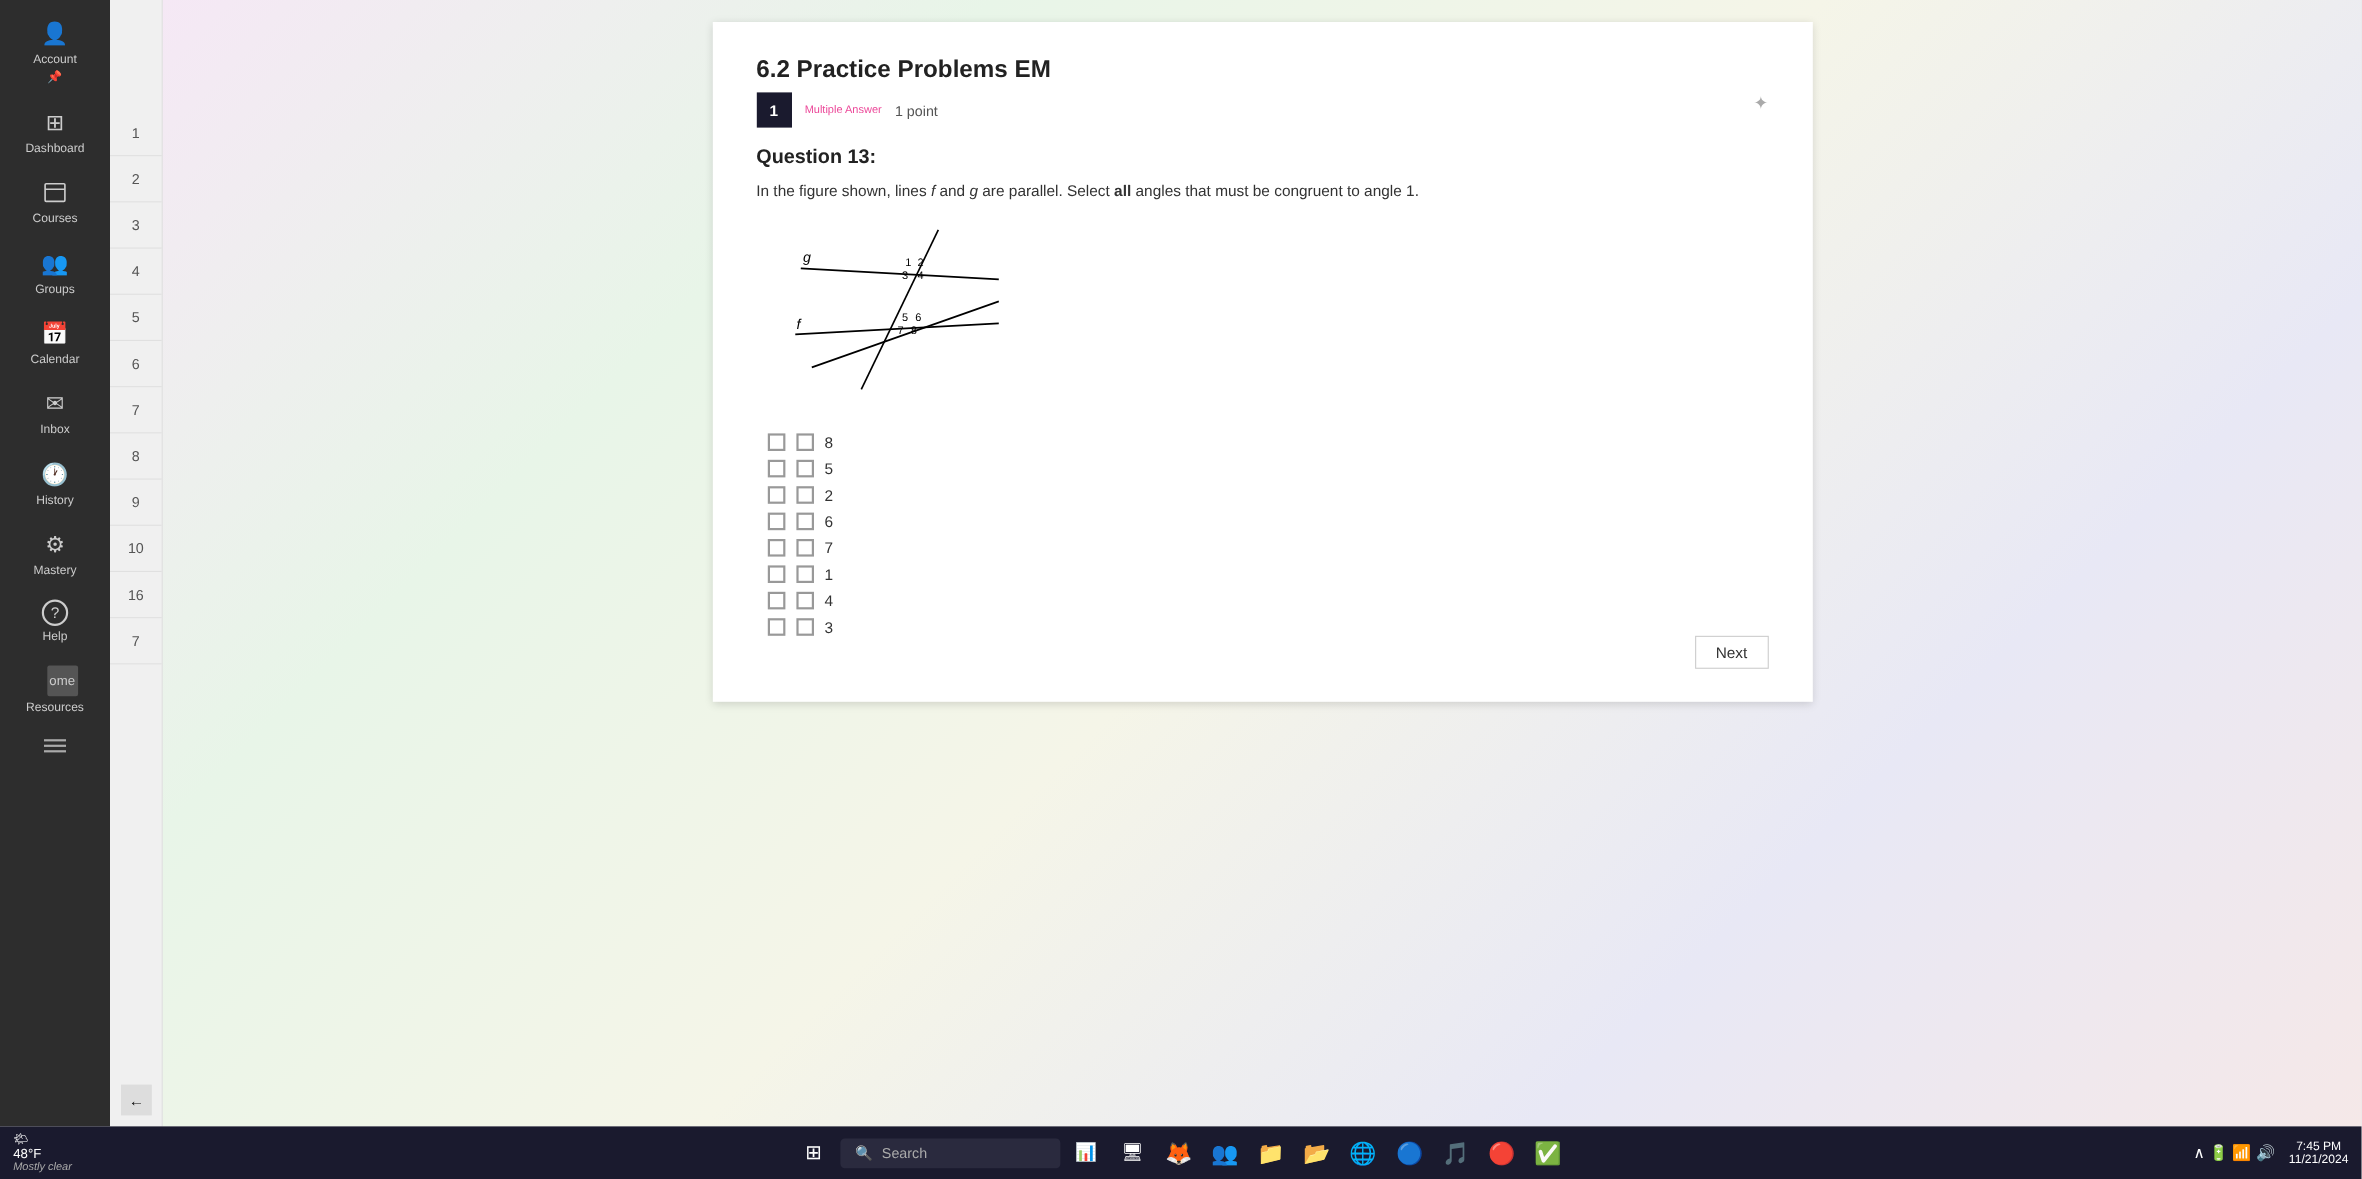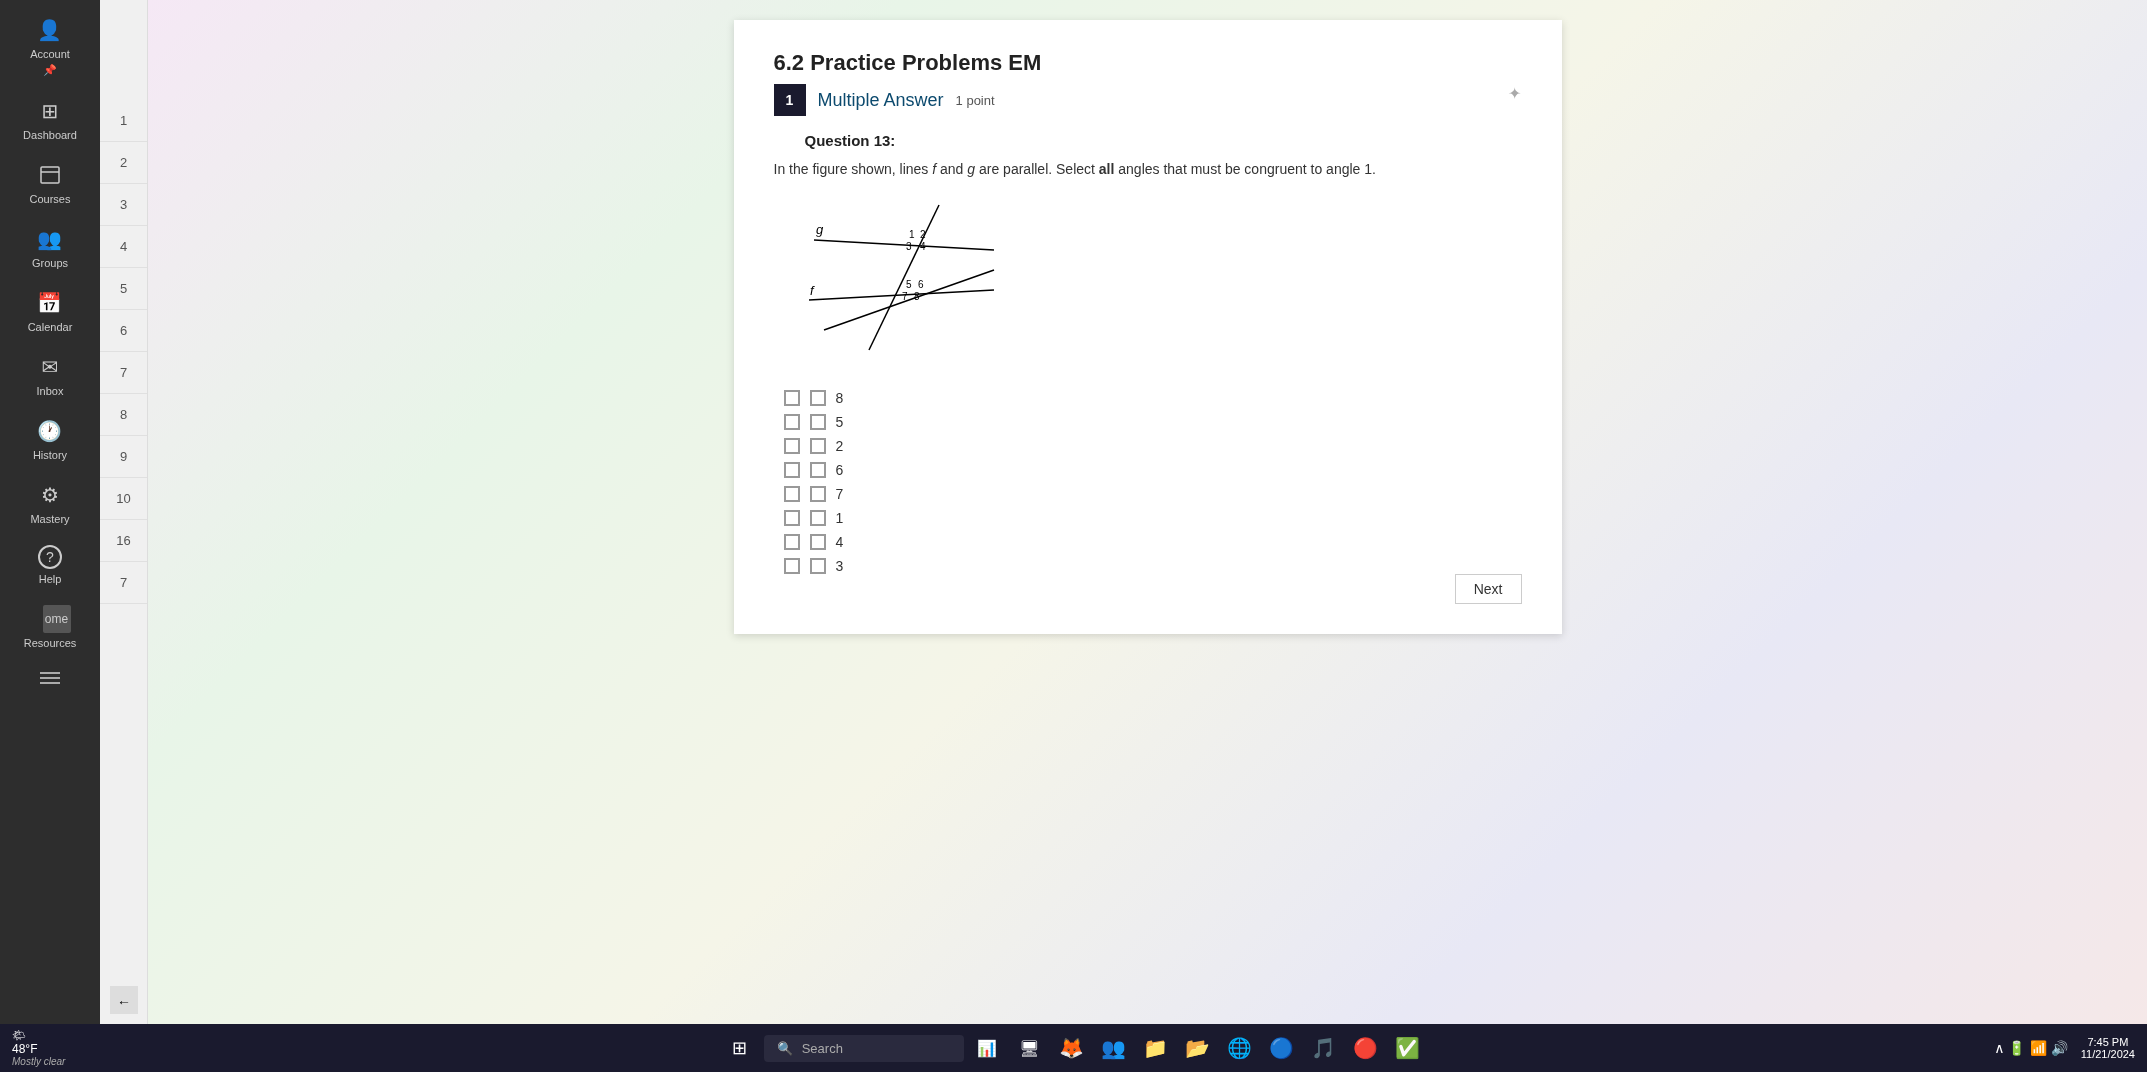--- a/index.html
+++ b/index.html
@@ -80,21 +80,21 @@
       flex: 1;
       display: flex;
       flex-direction: column;
       overflow-y: auto;
       background: linear-gradient(135deg, #f5e8f5 0%, #e8f5e8 25%, #f5f5e8 50%, #e8e8f5 75%, #f5e8e8 100%);
     }
 
     .quiz-container {
       background: white;
       margin: 20px auto;
-      width: 828px;
+      width: 1000px;
       min-height: 600px;
       padding: 30px 40px;
       box-shadow: 0 2px 8px rgba(0,0,0,0.15);
     }
 
     .quiz-title {
       font-size: 22px;
       font-weight: bold;
       color: #222;
       margin-bottom: 8px;
@@ -121,44 +121,43 @@
       width: 32px;
       height: 32px;
       display: flex;
       align-items: center;
       justify-content: center;
       font-size: 14px;
       font-weight: bold;
     }
 
     .question-type-label {
-      font-size: 18px;
-      color: #0c4a6e;
+      font-size: 10px;
+      color: #ec4899;
     }
 
     .question-points {
       font-size: 13px;
       color: #555;
     }
 
     .edit-icon {
       position: absolute;
       right: 0;
       top: 0;
       color: #aaa;
       font-size: 16px;
       cursor: pointer;
     }
 
     .question-title {
-      font-size: 15px;
+      font-size: 18px;
       font-weight: bold;
       color: #222;
       margin-bottom: 10px;
-      margin-left: 31px;
     }
 
     .question-text {
       font-size: 14px;
       color: #333;
       margin-bottom: 20px;
       line-height: 1.5;
     }
 
     

